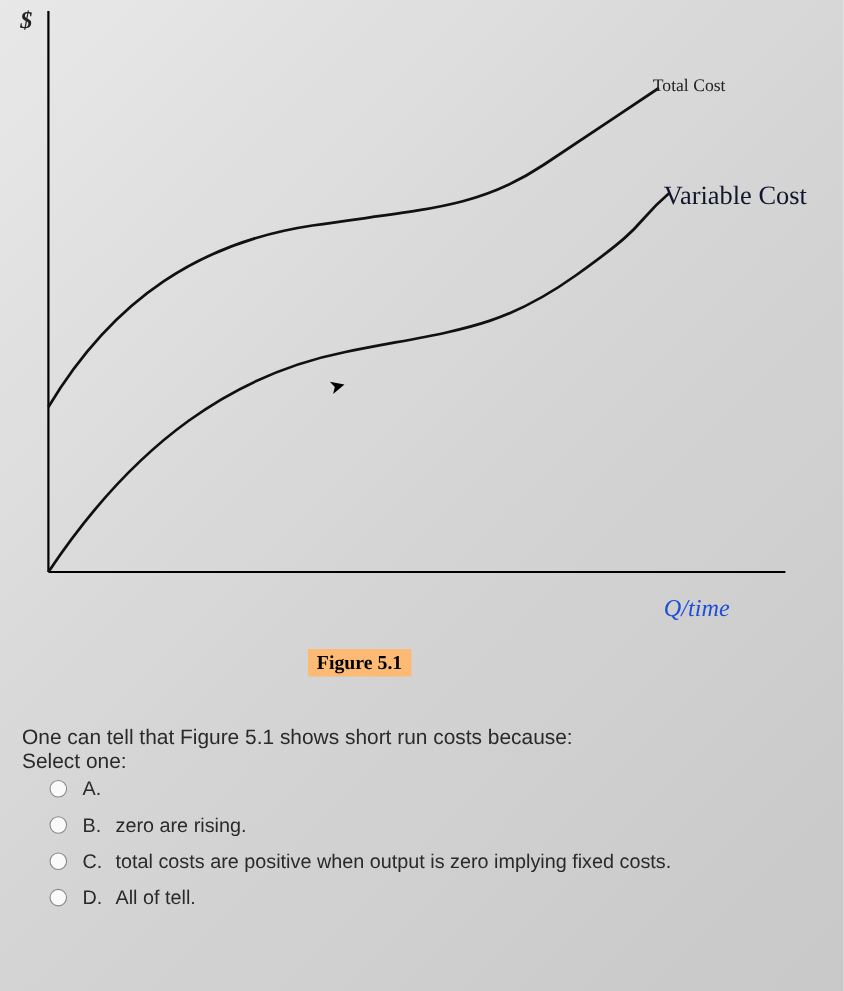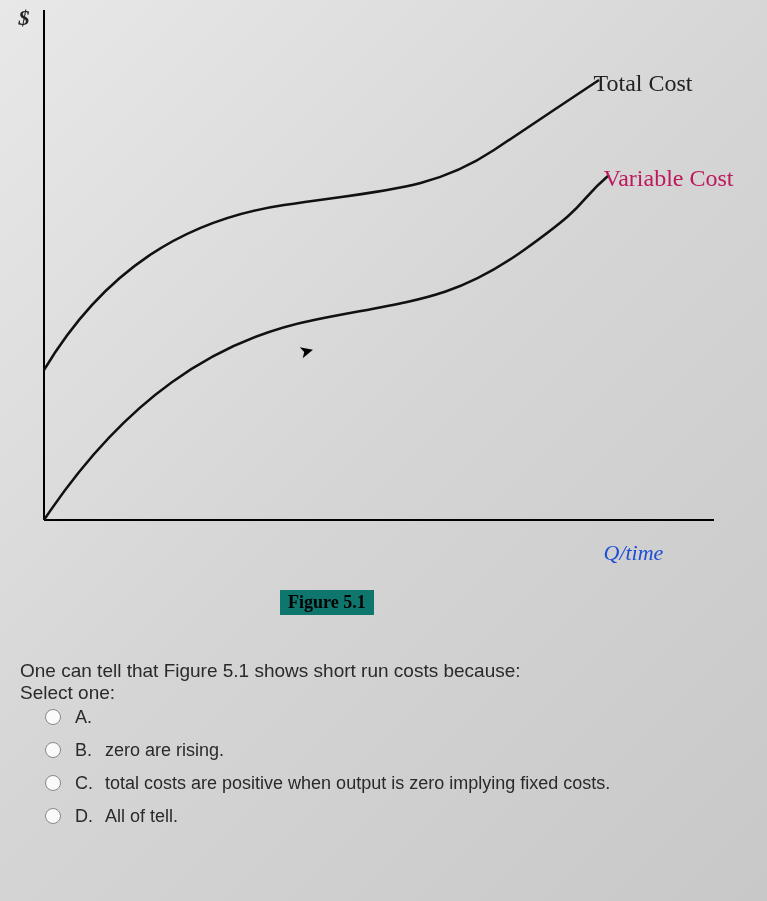--- a/index.html
+++ b/index.html
@@ -37,47 +37,47 @@
     font-size: 22px;
     font-style: italic;
     font-weight: bold;
     color: #222;
   }
   .curve-label-1 {
     position: absolute;
     top: 70px;
     left: 580px;
     font-family: "Times New Roman", serif;
-    font-size: 24px;
+    font-size: 16px;
     color: #222;
   }
   .curve-label-2 {
     position: absolute;
     top: 165px;
     left: 590px;
     font-family: "Times New Roman", serif;
     font-size: 24px;
-    color: #be185d;
+    color: #0f172a;
   }
   .x-axis-label {
     position: absolute;
     top: 540px;
     left: 590px;
     font-family: "Times New Roman", serif;
     font-size: 22px;
     font-style: italic;
     color: #1d4ed8;
   }
   .figure-caption {
     text-align: center;
     font-family: "Times New Roman", serif;
     font-size: 18px;
     font-weight: bold;
     margin-top: 30px;
-    background: #0f766e;
+    background: #fdba74;
     display: inline-block;
     padding: 2px 8px;
     position: relative;
     left: 280px;
   }
   .question-block {
     margin: 45px 20px 0 20px;
     font-size: 19px;
     color: #2a2a2a;
   }

